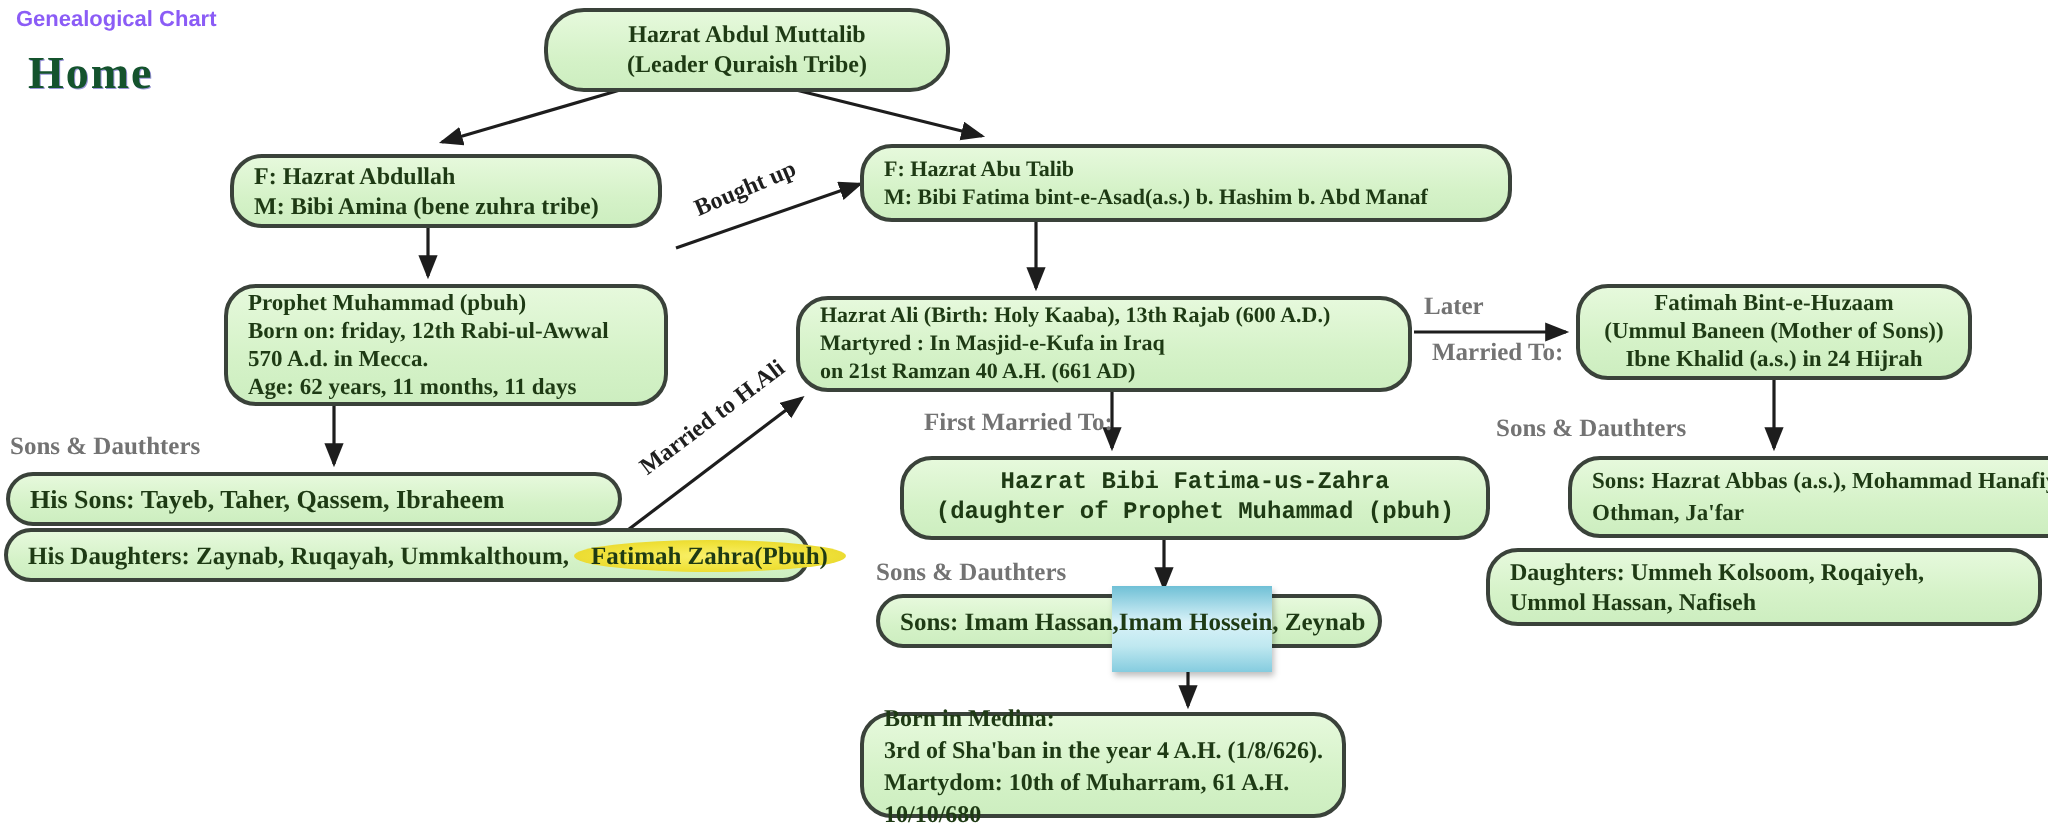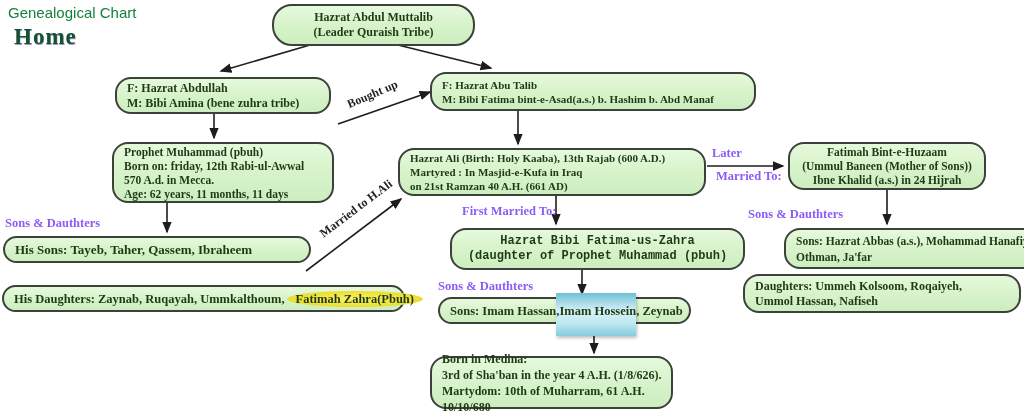--- a/index.html
+++ b/index.html
@@ -17,43 +17,43 @@
     white-space:pre-line;
     display:flex;align-items:center;
     box-sizing:border-box;
     padding:2px 8px 2px 10px;
     line-height:14px;font-size:11.5px;
     z-index:1;
   }
   .node.center{justify-content:center;text-align:center;padding:19px 6px;}
   .pill{border-radius:15px;white-space:nowrap;}
   .lbl{
-    position:absolute;color:#8b5cf6;font-weight:bold;
+    position:absolute;color:#737373;font-weight:bold;
     font-size:12.5px;white-space:nowrap;z-index:2;
   }
   .arrowlbl{
     position:absolute;color:#1f1f1f;font-weight:bold;font-size:12px;
     white-space:nowrap;transform-origin:left top;z-index:2;
   }
   .hl-yellow{
     background:radial-gradient(ellipse at center,#f9f06a 0%,#f0e23a 55%,#e3d024 100%);
     border-radius:50%;
     padding:1px 9px;margin-left:2px;
   }
   .cyan-note{
     position:absolute;left:116px;top:-6px;width:80px;height:43px;
     background:linear-gradient(180deg,#6fc0d6 0%,#d9f2f8 42%,#bfe8f0 70%,#85ccdf 100%);
     box-shadow:1px 2px 3px rgba(0,0,0,0.25);
     z-index:1;
   }
   .overtext{position:relative;z-index:3;}
   #wires{position:absolute;left:0;top:0;z-index:0;}
   .title-txt{
-    position:absolute;left:8px;top:4px;color:#15803d;
-    font-family:"Liberation Sans", sans-serif;font-size:15px;font-weight:400;
+    position:absolute;left:8px;top:4px;color:#8b5cf6;
+    font-family:"Liberation Sans", sans-serif;font-size:11px;font-weight:700;
   }
   .home-link{
     position:absolute;left:14px;top:24px;color:#14532d;
     font-size:23px;font-weight:bold;letter-spacing:1px;
     text-shadow:0.5px 0.5px 0 #9a96d8;cursor:pointer;
   }
   .fs11{font-size:11px;}
   .fs12{font-size:12px;line-height:15px;}
   .fs125{font-size:12.5px;}
   .fs13{font-size:13px;}
@@ -106,21 +106,21 @@
 Martyred :  In Masjid-e-Kufa in Iraq
 on 21st Ramzan 40 A.H. (661 AD)</div>
   <div class="lbl" style="left:712px;top:146px;">Later</div>
   <div class="lbl" style="left:704px;top:169px;padding-left:12px;">Married To:</div>
   <div class="node center" style="left:788px;top:142px;width:198px;height:48px;">Fatimah Bint-e-Huzaam
 (Ummul Baneen (Mother of Sons))
 Ibne Khalid (a.s.) in 24 Hijrah</div>
 
   <div class="lbl" style="left:5px;top:216px;">Sons &amp; Dauthters</div>
   <div class="node pill fs13" style="left:3px;top:236px;width:308px;height:27px;">His Sons: Tayeb, Taher, Qassem, Ibraheem</div>
-  <div class="node pill fs125" style="left:2px;top:285px;width:403px;height:27px;">
+  <div class="node pill fs125" style="left:2px;top:264px;width:403px;height:27px;">
     <span>His Daughters: Zaynab, Ruqayah, Ummkalthoum,</span>
     <span class="hl-yellow">Fatimah Zahra(Pbuh)</span>
   </div>
   <div class="arrowlbl" style="left:317px;top:229px;transform:rotate(-37deg);">Married to H.Ali</div>
 
   <div class="lbl" style="left:462px;top:204px;">First Married To:</div>
   <div class="node center fs12" style="left:450px;top:228px;width:295px;height:39px;font-family:Liberation Mono, monospace;">Hazrat Bibi Fatima-us-Zahra
 (daughter of Prophet Muhammad (pbuh)</div>
   <div class="lbl" style="left:438px;top:279px;">Sons &amp; Dauthters</div>
   <div class="node pill fs125" style="left:438px;top:297px;width:253px;height:27px;overflow:visible;">

